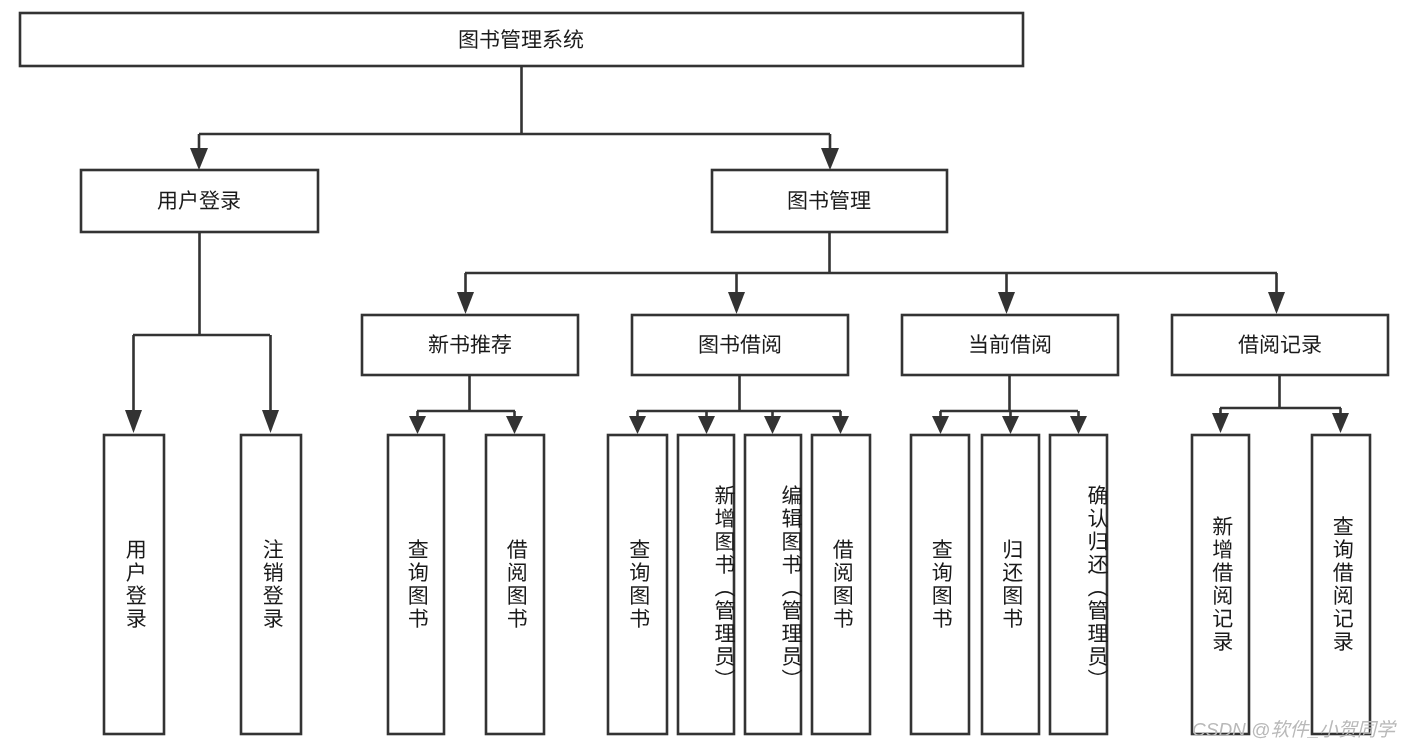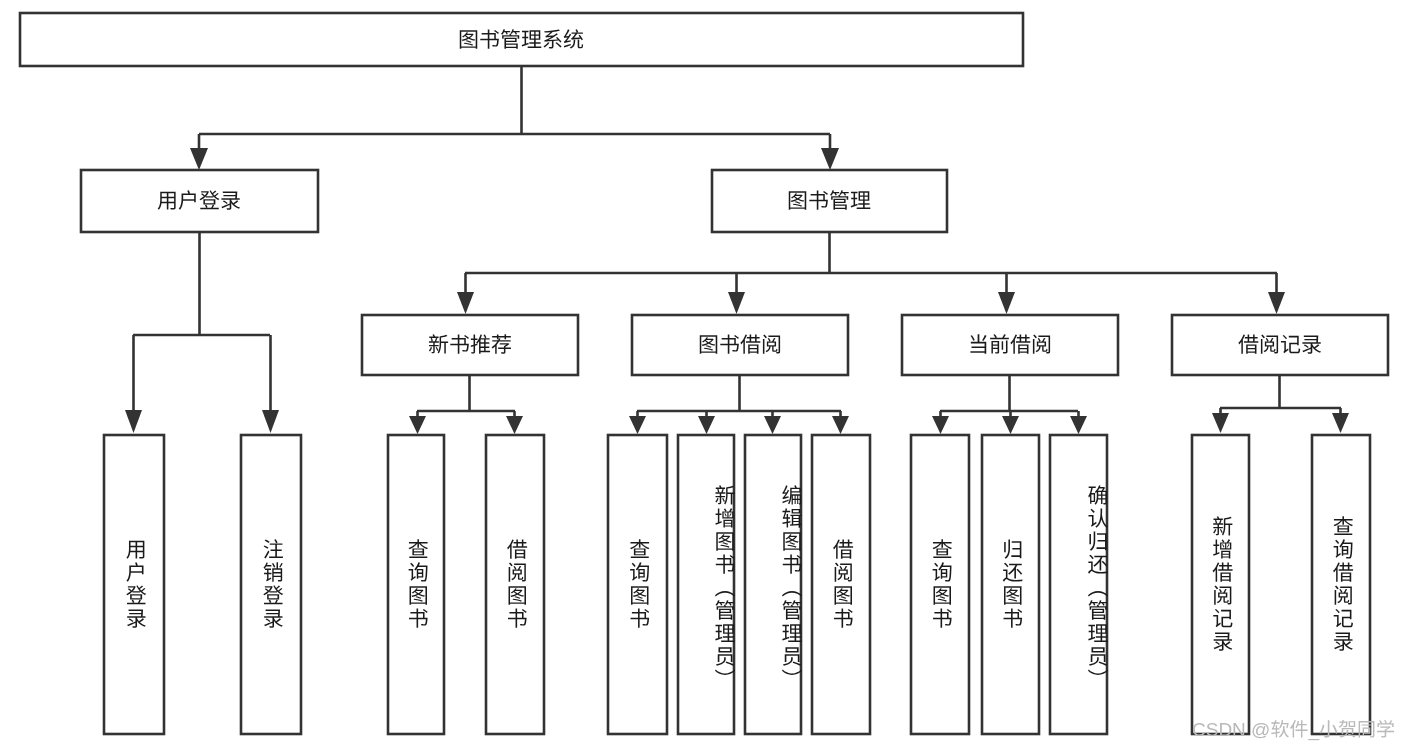--- a/index.html
+++ b/index.html
@@ -199,15 +199,15 @@
   <div class="node-label-v" style="left:608px;  top:435px; width:59px; height:299px;">查询图书</div>
   <div class="node-label-v" style="left:678px;  top:435px; width:56px; height:299px; align-items:flex-start; padding-top:8px; box-sizing:border-box;">新增图书（管理员）</div>
   <div class="node-label-v" style="left:745px;  top:435px; width:56px; height:299px; align-items:flex-start; padding-top:8px; box-sizing:border-box;">编辑图书（管理员）</div>
   <div class="node-label-v" style="left:812px;  top:435px; width:58px; height:299px;">借阅图书</div>
   <div class="node-label-v" style="left:911px;  top:435px; width:58px; height:299px;">查询图书</div>
   <div class="node-label-v" style="left:982px;  top:435px; width:57px; height:299px;">归还图书</div>
   <div class="node-label-v" style="left:1050px; top:435px; width:57px; height:299px; align-items:flex-start; padding-top:8px; box-sizing:border-box;">确认归还（管理员）</div>
   <div class="node-label-v" style="left:1192px; top:435px; width:57px; height:299px;">新增借阅记录</div>
   <div class="node-label-v" style="left:1312px; top:435px; width:58px; height:299px;">查询借阅记录</div>
 
-  <div class="watermark" style="left:1192px; top:714px;">CSDN @软件_小贺同学</div>
+  <div class="watermark" style="left:1192px; top:714px;font-style:italic;">CSDN @软件_小贺同学</div>
 
 </div>
 
 </body></html>

